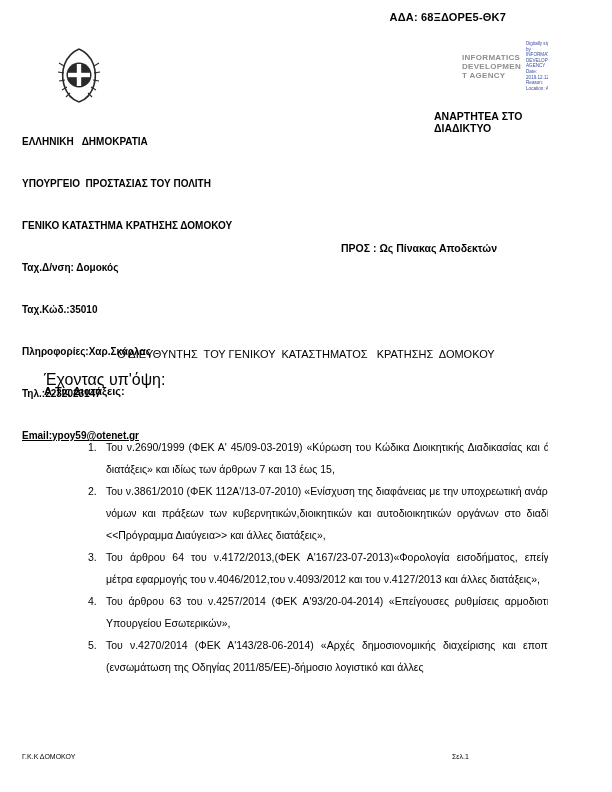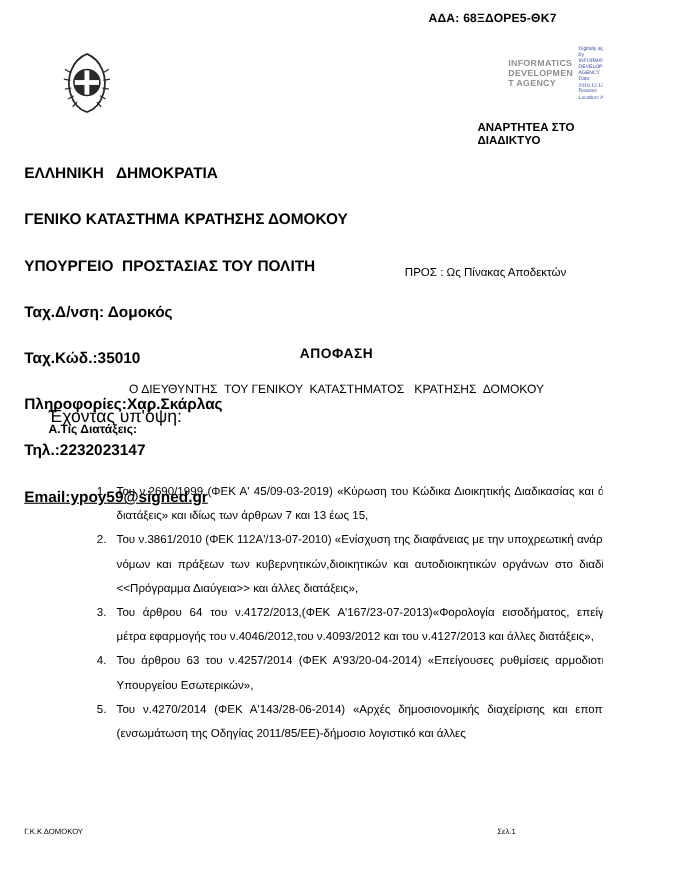--- a/index.html
+++ b/index.html
@@ -7,27 +7,27 @@
   .page{position:relative;width:548px;height:792px;background:#ffffff;color:#000;overflow:hidden;}
 
   .ada{position:absolute;top:11px;right:42px;font-size:11px;font-weight:bold;letter-spacing:0.2px;}
 
   .stamp{position:absolute;left:462px;top:41px;display:flex;gap:5px;align-items:center;}
   .stamp-agency{color:#8f8f8f;font-size:8px;line-height:9px;font-weight:bold;letter-spacing:0.3px;}
   .stamp-sig{color:#3a4fa0;font-size:4.6px;line-height:5.6px;}
 
   .emblem{position:absolute;left:56px;top:46px;}
 
-  .hdr-left{position:absolute;left:22px;top:122px;font-weight:bold;font-size:14px;line-height:14px;white-space:pre;}
+  .hdr-left{position:absolute;left:22px;top:107px;font-weight:bold;font-size:10px;line-height:14px;white-space:pre;}
   .hdr-left .email{text-decoration:underline;}
 
   .anartitea{position:absolute;left:404px;top:110px;font-weight:bold;font-size:10.5px;margin-left:30px;}
   .hdr-right{position:absolute;left:416px;top:138px;font-weight:bold;font-size:10.5px;line-height:13.5px;}
 
-  .pros{position:absolute;left:368px;top:242px;font-weight:normal;font-size:10.5px;}
+  .pros{position:absolute;left:341px;top:242px;font-weight:bold;font-size:10.5px;}
 
   .title{position:absolute;left:0;top:314px;width:612px;text-align:center;font-weight:bold;font-size:12.5px;letter-spacing:0.5px;}
   .subtitle{position:absolute;left:0;top:348px;width:612px;text-align:center;font-weight:normal;font-size:11px;white-space:pre;}
 
   .having{position:absolute;left:44px;top:371px;font-size:16px;}
   .secA{position:absolute;left:44px;top:385px;font-size:11px;font-weight:bold;}
 
   .list{position:absolute;left:88px;top:436px;width:482px;font-size:10.5px;line-height:22px;}
   .li{display:flex;}
   .num{width:18px;flex:0 0 18px;}
@@ -70,35 +70,34 @@
         <path d="M38 20 L43 17 M38 27 L44 26 M37 34 L43 35 M35 41 L40 44 M32 47 L36 51"></path>
       </g>
       <circle cx="23" cy="29" r="12.5" fill="#2a2a2a"></circle>
       <rect x="20.8" y="18" width="4.4" height="22" fill="#fff"></rect>
       <rect x="12" y="26.8" width="22" height="4.4" fill="#fff"></rect>
     </svg>
   </div>
 
   <div class="hdr-left">
     <div>ΕΛΛΗΝΙΚΗ   ΔΗΜΟΚΡΑΤΙΑ</div>
+    <div>ΥΠΟΥΡΓΕΙΟ  ΠΡΟΣΤΑΣΙΑΣ ΤΟΥ ΠΟΛΙΤΗ</div>
     <div>ΓΕΝΙΚΟ ΚΑΤΑΣΤΗΜΑ ΚΡΑΤΗΣΗΣ ΔΟΜΟΚΟΥ</div>
-    <div>ΥΠΟΥΡΓΕΙΟ  ΠΡΟΣΤΑΣΙΑΣ ΤΟΥ ΠΟΛΙΤΗ</div>
     <div>Ταχ.Δ/νση: Δομοκός</div>
     <div>Ταχ.Κώδ.:35010</div>
     <div>Πληροφορίες:Χαρ.Σκάρλας</div>
     <div>Τηλ.:2232023147</div>
-    <div class="email">Email:ypoy59@signed.gr</div>
+    <div class="email">Email:ypoy59@otenet.gr</div>
   </div>
 
   <div class="anartitea">ΑΝΑΡΤΗΤΕΑ ΣΤΟ ΔΙΑΔΙΚΤΥΟ</div>
 
 
   <div class="pros">ΠΡΟΣ : Ως Πίνακας Αποδεκτών</div>
 
-  <div class="title">ΑΠΟΦΑΣΗ</div>
   <div class="subtitle">Ο ΔΙΕΥΘΥΝΤΗΣ  ΤΟΥ ΓΕΝΙΚΟΥ  ΚΑΤΑΣΤΗΜΑΤΟΣ   ΚΡΑΤΗΣΗΣ  ΔΟΜΟΚΟΥ</div>
 
   <div class="having">Έχοντας υπ'όψη:</div>
   <div class="secA">Α.Τις Διατάξεις:</div>
 
   <div class="list">
     <div class="li">
       <span class="num">1.</span>
       <span class="txt">Του ν.2690/1999 (ΦΕΚ Α' 45/09-03-2019) «Κύρωση του Κώδικα Διοικητικής Διαδικασίας και άλλες διατάξεις» και ιδίως των άρθρων 7 και 13 έως 15,</span>
     </div>

